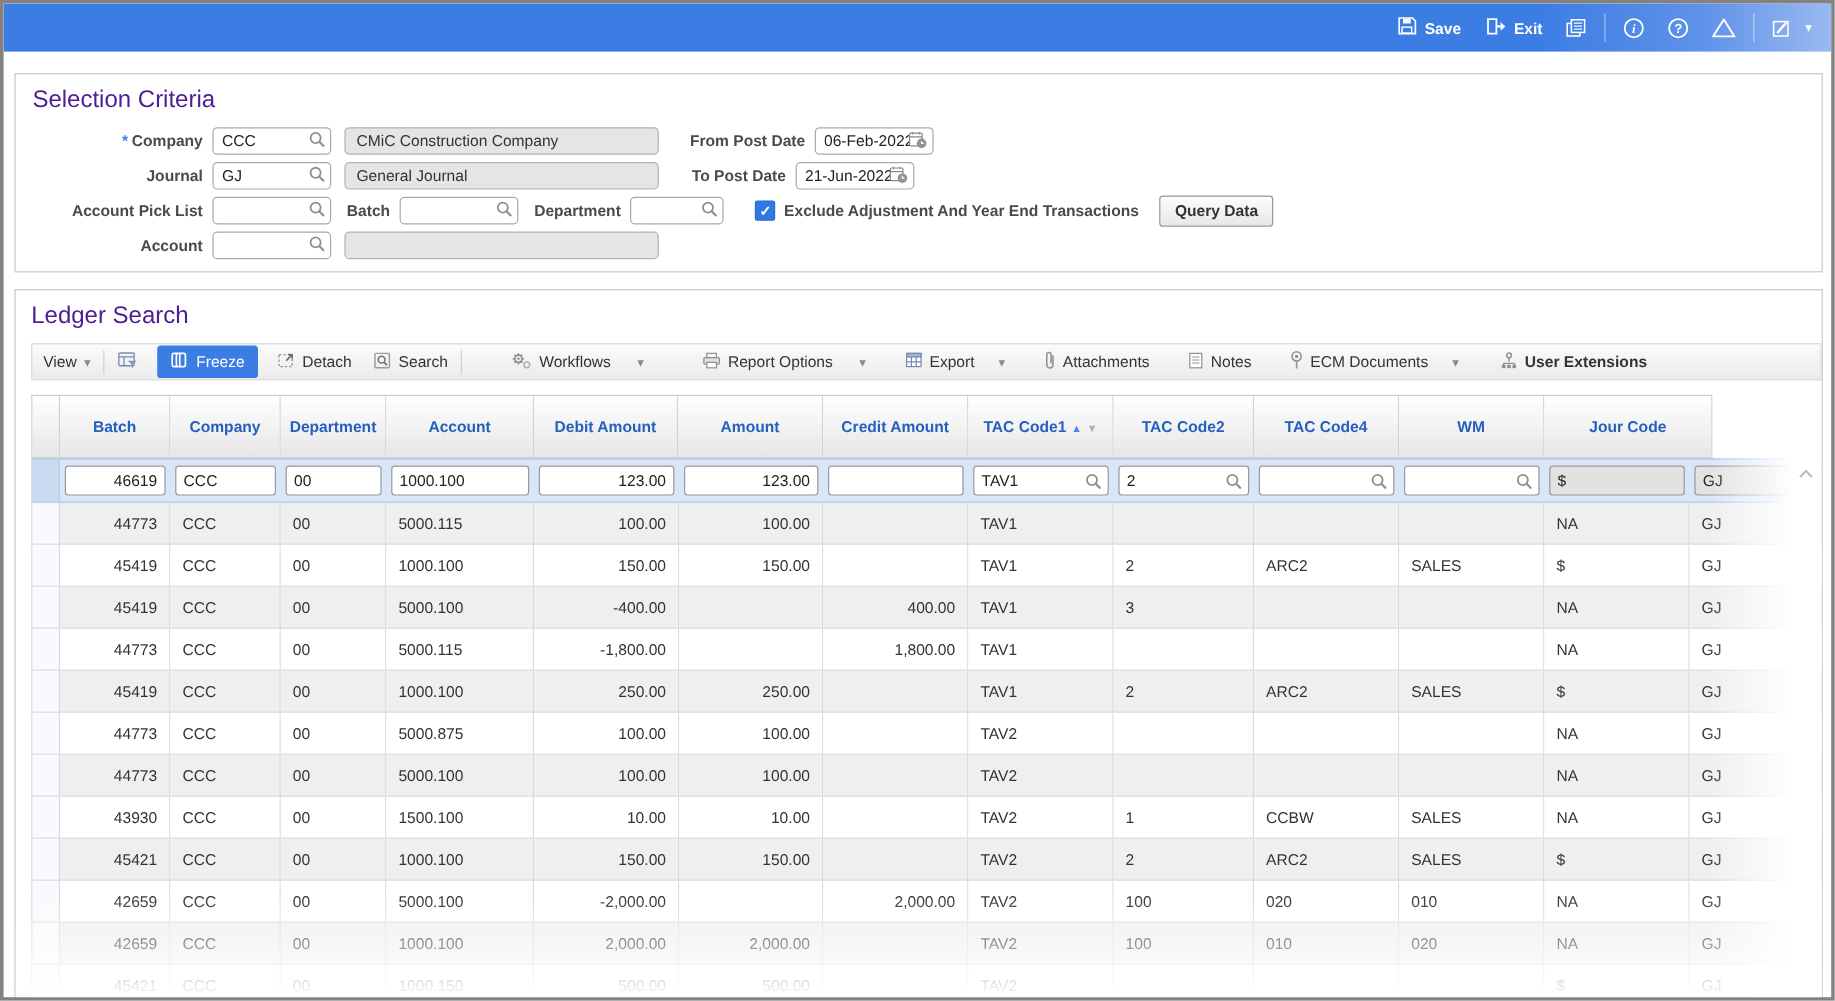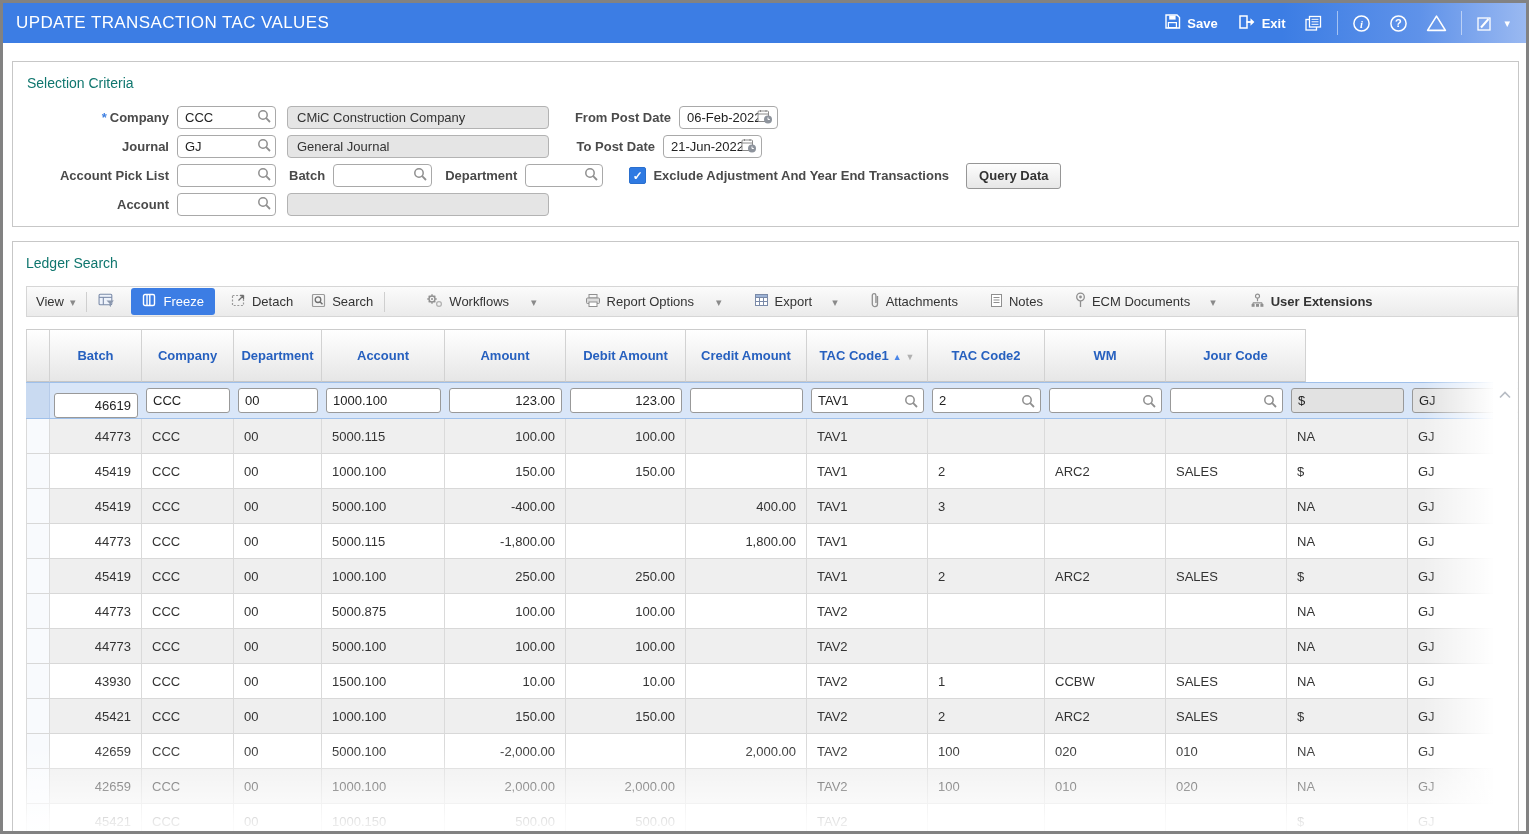--- a/index.html
+++ b/index.html
@@ -13,21 +13,21 @@
   .tb-actions{display:flex;align-items:center;padding-right:8px;}
   .tb-btn{display:flex;align-items:center;gap:6px;padding:0 10px;font-size:13px;font-weight:bold;cursor:pointer;}
   .tb-ico{display:flex;align-items:center;padding:0 9px;cursor:pointer;}
   .tb-sep{width:1px;height:24px;background:rgba(255,255,255,.5);margin:0 5px;}
   .tb-caret{color:#fff;font-size:11px;padding:0 8px 0 2px;}
 
   
   .panel{box-sizing:border-box;margin:0 7px 0 9px;border:1px solid #c7c7c7;background:#fff;}
   .panel1{margin-top:18px;height:166px;padding:10px 0 0 14px;}
   .panel2{margin-top:14px;height:590px;border-bottom:none;padding:10px 0 0 13px;position:relative;overflow:hidden;}
-  .section-title{color:#0f766e;font-size:14px;line-height:22px;}
+  .section-title{color:#4c1d95;font-size:20px;line-height:22px;}
 
   
   .form{margin-top:9px;font-size:13px;color:#333;}
   .frow{display:flex;align-items:center;height:29px;}
   .lbl{font-weight:bold;color:#4a4a4a;white-space:nowrap;}
   .lbl.w1{width:142px;text-align:right;margin-right:8px;}
   .req{color:#3f80e2;margin-right:3px;font-weight:bold;}
   .fld{position:relative;display:inline-flex;align-items:center;}
   .fld input{height:23px;box-sizing:border-box;border:1px solid #a9a9a9;border-radius:4px;font:13px "Liberation Sans",sans-serif;padding:0 20px 0 7px;width:99px;color:#222;background:#fff;}
   .fld .icon-right{position:absolute;right:5px;pointer-events:auto;}
@@ -72,21 +72,20 @@
   .right-fade{position:absolute;top:78px;right:0;bottom:0;width:95px;background:linear-gradient(to right,rgba(255,255,255,0),rgba(255,255,255,.95) 72%);pointer-events:none;}
   .vscroll{position:absolute;top:140px;right:1px;bottom:1px;width:24px;background:#fff;display:flex;justify-content:center;align-items:flex-start;padding-top:8px;}
   .bottom-fade{position:absolute;left:0;right:0;bottom:0;height:86px;background:linear-gradient(to bottom,rgba(255,255,255,0),rgba(255,255,255,.9) 92%);pointer-events:none;}
 </style>
 </head>
 <body>
 
 <div class="window">
 
   <div class="titlebar">
-    <div class="tb-title">UPDATE TRANSACTION TAC VALUES</div>
     <div class="tb-spacer"></div>
     <div class="tb-actions">
       <div class="tb-btn">
         <span><svg width="17" height="17" viewBox="0 0 17 17">
               <path d="M2 2 h11 l2.5 2.5 V15 H2 Z" fill="none" stroke="#fff" stroke-width="1.4"></path>
               <rect x="5.2" y="2.6" width="6.4" height="4" fill="#fff"></rect>
               <rect x="4.4" y="9.6" width="8" height="5" fill="none" stroke="#fff" stroke-width="1.2"></rect>
             </svg></span>
         <span>Save</span>
       </div>
@@ -357,47 +356,50 @@
           </div>
           <div class="g-hcell" style="width: 92px;">
             <span>Company</span>
           </div>
           <div class="g-hcell" style="width: 88px;">
             <span>Department</span>
           </div>
           <div class="g-hcell" style="width: 123px;">
             <span>Account</span>
           </div>
+          <div class="g-hcell" style="width: 120px;">
+            <span>Debit Amount</span>
+          </div>
           <div class="g-hcell" style="width: 121px;">
             <span>Amount</span>
-          </div>
-          <div class="g-hcell" style="width: 120px;">
-            <span>Debit Amount</span>
           </div>
           <div class="g-hcell" style="width: 121px;">
             <span>Credit Amount</span>
           </div>
           <div class="g-hcell" style="width: 121px;">
             <span>TAC Code1</span>
             <span class="sort-asc"></span>
             <span class="sort-desc"></span>
           </div>
           <div class="g-hcell" style="width: 117px;">
             <span>TAC Code2</span>
           </div>
           <div class="g-hcell" style="width: 121px;">
+            <span>TAC Code4</span>
+          </div>
+          <div class="g-hcell" style="width: 121px;">
             <span>WM</span>
           </div>
           <div class="g-hcell" style="width: 140px;">
             <span>Jour Code</span>
           </div>
         </div>
         <div class="g-row edit">
           <div class="g-cell sel-cell" style="width: 24px;"></div>
-          <div class="g-cell" style="width: 92px; align-items: flex-end;">
+          <div class="g-cell" style="width: 92px;">
             <input class="num" value="46619" style="">
           </div>
           <div class="g-cell" style="width: 92px;">
             <input value="CCC" style="">
           </div>
           <div class="g-cell" style="width: 88px;">
             <input value="00" style="">
           </div>
           <div class="g-cell" style="width: 123px;">
             <input value="1000.100" style="">

